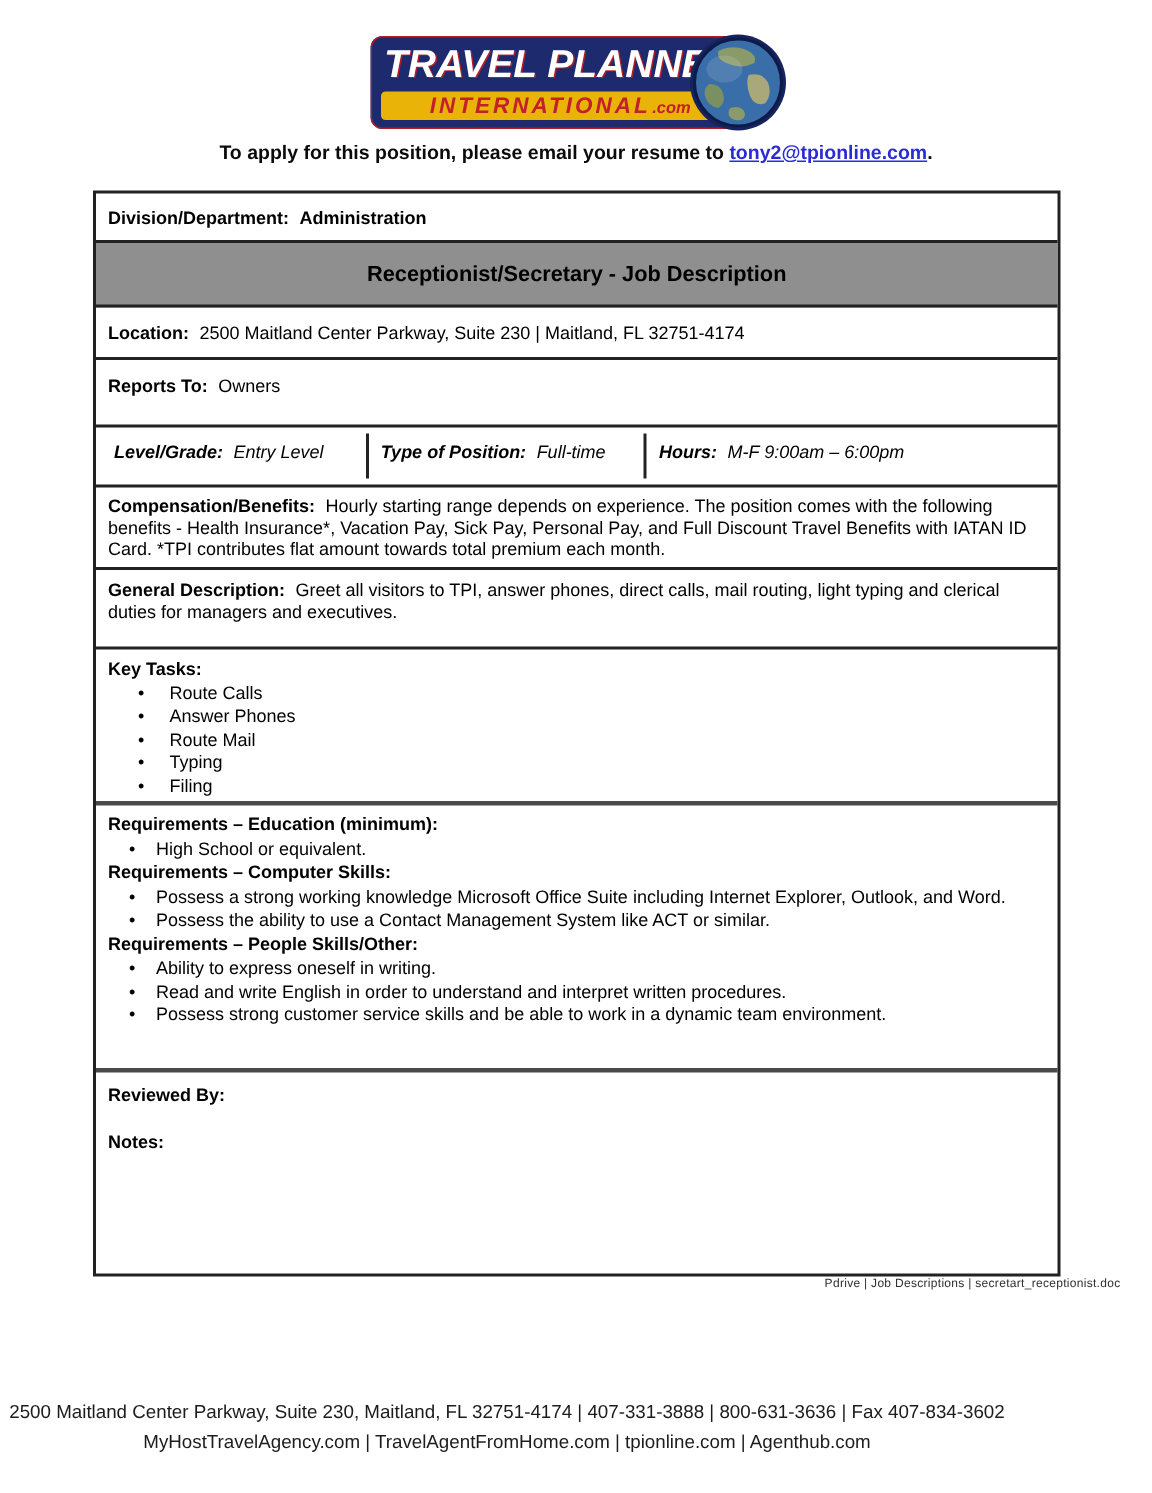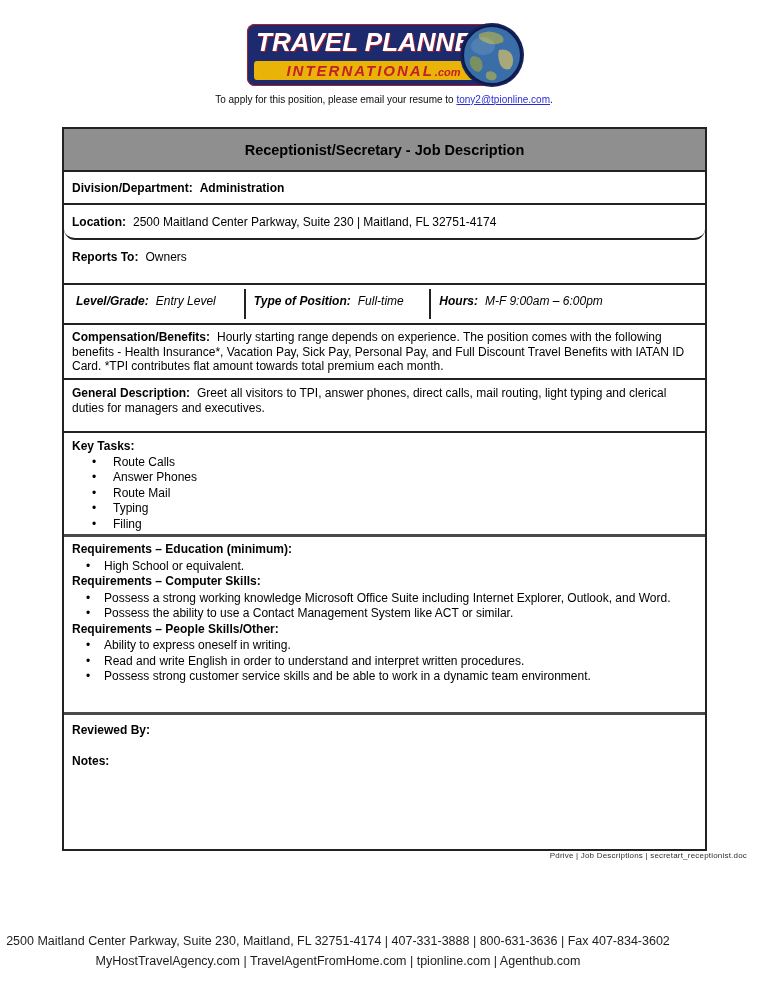--- a/index.html
+++ b/index.html
@@ -30,38 +30,38 @@
     color:#c2202a; font-weight:bold; font-style:italic;
     font-size:15px; letter-spacing:2px; text-align:center; line-height:19px;
     white-space:nowrap;
   }
   .logo-bottom .com { font-size:11px; letter-spacing:0; margin-left:1px; }
   .globe { position:absolute; right:0; top:0; width:66px; height:66px; }
 
   
   .apply-line {
     position:absolute; top:94px; left:0; width:768px;
-    text-align:center; font-size:10px; font-weight:normal; color:#0b0b0b;
+    text-align:center; font-size:13px; font-weight:bold; color:#0b0b0b;
   }
   .apply-line a { color:#2b2bd6; text-decoration:underline; }
 
   
   .doc-table {
     position:absolute; left:62px; top:127px; width:645px;
     border:2px solid #222; background:#fff;
     font-size:12px; line-height:14.5px;
   }
   .row { border-bottom:2px solid #222; padding:0 8px; overflow:hidden; }
   .row.title-row {
     height:43px; background:#8f8f8f; border-bottom:2px solid #222;
     text-align:center; font-weight:bold; font-size:14.5px; line-height:43px;
     padding:0;
   }
   .row-division { height:33px; padding-top:9px; }
-  .row-location { height:35px; padding-top:10px;border-radius:11px; }
+  .row-location { height:35px; padding-top:10px; }
   .row-reports  { height:45px; padding-top:10px; }
   .row-cols { height:40px; padding:4px; display:flex;font-style:italic; }
   .row-cols .cell { padding:5px 8px 0 8px; height:100%; }
   .cell-level { width:28.1%; border-right:2px solid #222; }
   .cell-type  { width:29.3%; border-right:2px solid #222; }
   .cell-hours { width:42.6%; }
   .row-comp    { height:55px; padding-top:5px; }
   .row-general { height:53px; padding-top:6px; }
   .row-tasks   { height:104px; padding-top:6px; border-bottom:3px solid #4a4a4a; }
   .row-req     { height:178px; padding-top:5px; border-bottom:3px solid #4a4a4a; }
@@ -109,25 +109,25 @@
       <path d="M14 34 q7 0 9 6 q2 7 -3 10 q-7 -1 -9 -8 q-1 -6 3 -8 z" fill="#7a8f62"></path>
       <path d="M28 50 q6 -2 9 2 q2 4 -2 6 q-6 1 -8 -3 q-1 -3 1 -5 z" fill="#8a9a6a"></path>
       <ellipse cx="24" cy="24" rx="12" ry="9" fill="#ffffff" opacity="0.12"></ellipse>
     </svg>
   </div>
 
   <div class="apply-line"><span>To apply for this position, please email your resume to </span><a href="#">tony2@tpionline.com</a><span>.</span></div>
 
   <div class="doc-table">
 
-    <div class="row title-row">Receptionist/Secretary - Job Description</div>
-
     <div class="row row-division">
       <span class="lbl">Division/Department:</span><span class="lbl">Administration</span>
     </div>
+
+    <div class="row title-row">Receptionist/Secretary - Job Description</div>
 
     <div class="row row-location">
       <span class="lbl">Location:</span><span>2500 Maitland Center Parkway, Suite 230 | Maitland, FL 32751-4174</span>
     </div>
 
     <div class="row row-reports">
       <span class="lbl">Reports To:</span><span>Owners</span>
     </div>
 
     <div class="row row-cols">

